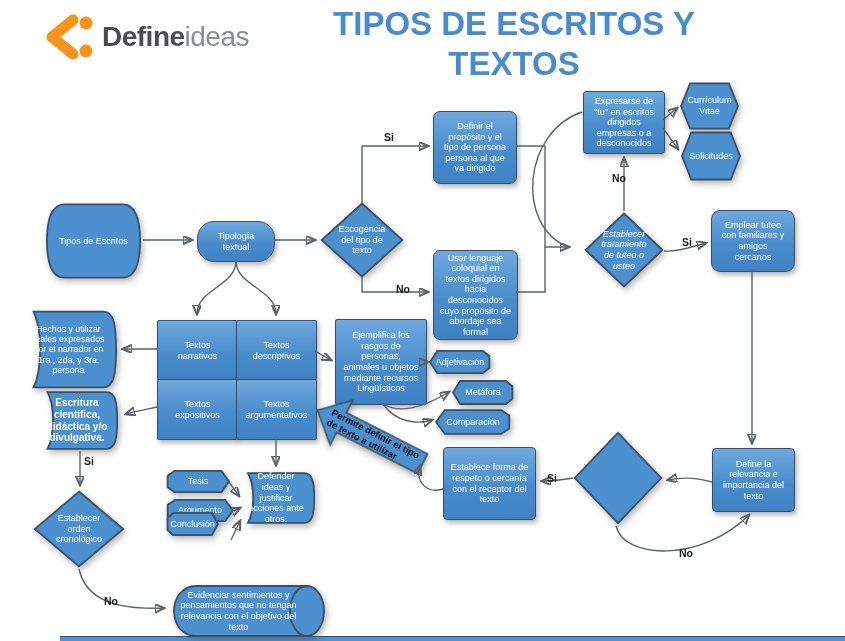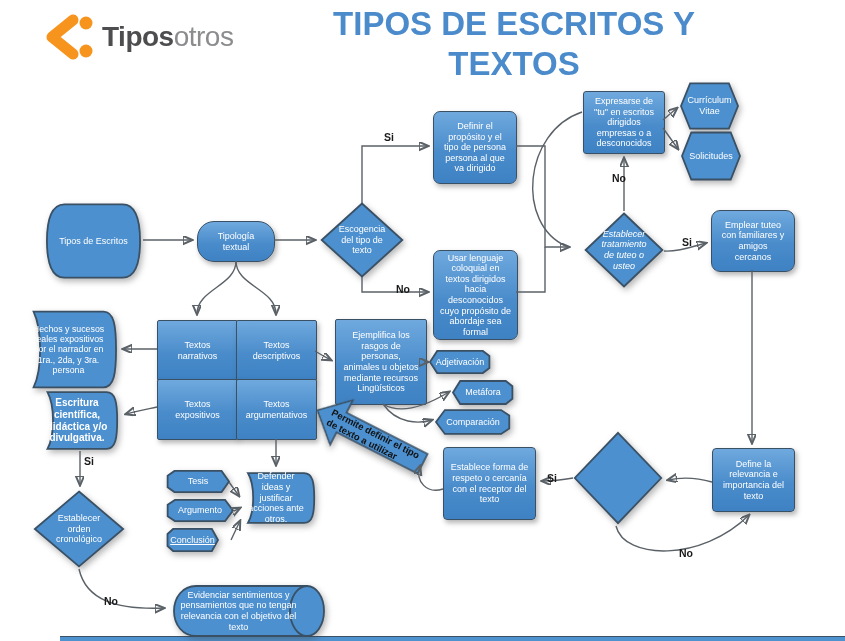--- a/index.html
+++ b/index.html
@@ -49,21 +49,21 @@
 <body>
 
 <div id="stage">
 
   <div id="logo">
     <svg class="mark" viewBox="0 0 52 50">
       <polyline points="31,8 10,25 31,42" fill="none" stroke="#F7941E" stroke-width="11" stroke-linecap="round" stroke-linejoin="round"></polyline>
       <circle cx="44" cy="11" r="6.5" fill="#F7941E"></circle>
       <circle cx="44" cy="39" r="6.5" fill="#F7941E"></circle>
     </svg>
-    <div class="word"><span class="b">Tipos</span><span class="l">otros</span></div>
+    <div class="word"><span class="b">Define</span><span class="l">ideas</span></div>
   </div>
 
   <div id="title">
     <div>TIPOS DE ESCRITOS Y</div>
     <div>TEXTOS</div>
   </div>
 
 
   <div class="node svgshape" style="left:45px;top:202px;width:97px;height:78px;">
     <svg viewBox="0 0 100 100" preserveAspectRatio="none">
@@ -117,21 +117,21 @@
   </div>
 
   <div class="node rect" style="left:711px;top:210px;width:82px;height:60px;border-radius:9px;">
     <span class="lbl" style="max-width:64px;">Emplear tuteo con familiares y amigos cercanos</span>
   </div>
 
   <div class="node svgshape" style="left:20px;top:310px;width:97px;height:79px;">
     <svg viewBox="0 0 100 100" preserveAspectRatio="none">
         <path d="M 14,2 L 86,2 C 97,2 99,20 99,50 C 99,80 97,98 86,98 L 14,98 C 23,75 23,25 14,2 Z"></path>
       </svg>
-    <span class="lbl" style="max-width:74px;font-size:8.8px;">Hechos y sucesos reales expositivos por el narrador en 1ra., 2da, y 3ra. persona</span>
+    <span class="lbl" style="max-width:74px;font-size:8.8px;">Hechos y utilizar reales expresados por el narrador en 1ra., 2da, y 3ra. persona</span>
   </div>
 
   <div class="node svgshape" style="left:36px;top:391px;width:82px;height:59px;">
     <svg viewBox="0 0 100 100" preserveAspectRatio="none">
         <path d="M 14,2 L 86,2 C 97,2 99,20 99,50 C 99,80 97,98 86,98 L 14,98 C 23,75 23,25 14,2 Z"></path>
       </svg>
     <span class="lbl" style="max-width:62px;font-size:10px;font-weight:bold;">Escritura científica, didáctica y/o divulgativa.</span>
   </div>
 
   <div class="node rect" style="left:157px;top:320px;width:79px;height:59px;border-radius:2px;">
@@ -203,21 +203,21 @@
         <polygon points="1,25 12,4 88,4 100,50 88,96 12,96 1,75"></polygon>
       </svg>
     <span class="lbl">Tesis</span>
   </div>
   <div class="node svgshape" style="left:167px;top:499px;width:66px;height:23px;">
     <svg viewBox="0 0 100 100" preserveAspectRatio="none">
         <polygon points="1,25 12,4 88,4 100,50 88,96 12,96 1,75"></polygon>
       </svg>
     <span class="lbl">Argumento</span>
   </div>
-  <div class="node svgshape" style="left:167px;top:528px;width:51px;height:24px;text-decoration:underline;">
+  <div class="node svgshape" style="left:167px;top:512px;width:51px;height:24px;">
     <svg viewBox="0 0 100 100" preserveAspectRatio="none">
         <polygon points="1,25 12,4 88,4 100,50 88,96 12,96 1,75"></polygon>
       </svg>
     <span class="lbl">Conclusión</span>
   </div>
 
   <div class="node svgshape" style="left:237px;top:472px;width:78px;height:52px;">
     <svg viewBox="0 0 100 100" preserveAspectRatio="none">
         <path d="M 14,2 L 86,2 C 97,2 99,20 99,50 C 99,80 97,98 86,98 L 14,98 C 23,75 23,25 14,2 Z"></path>
       </svg>

